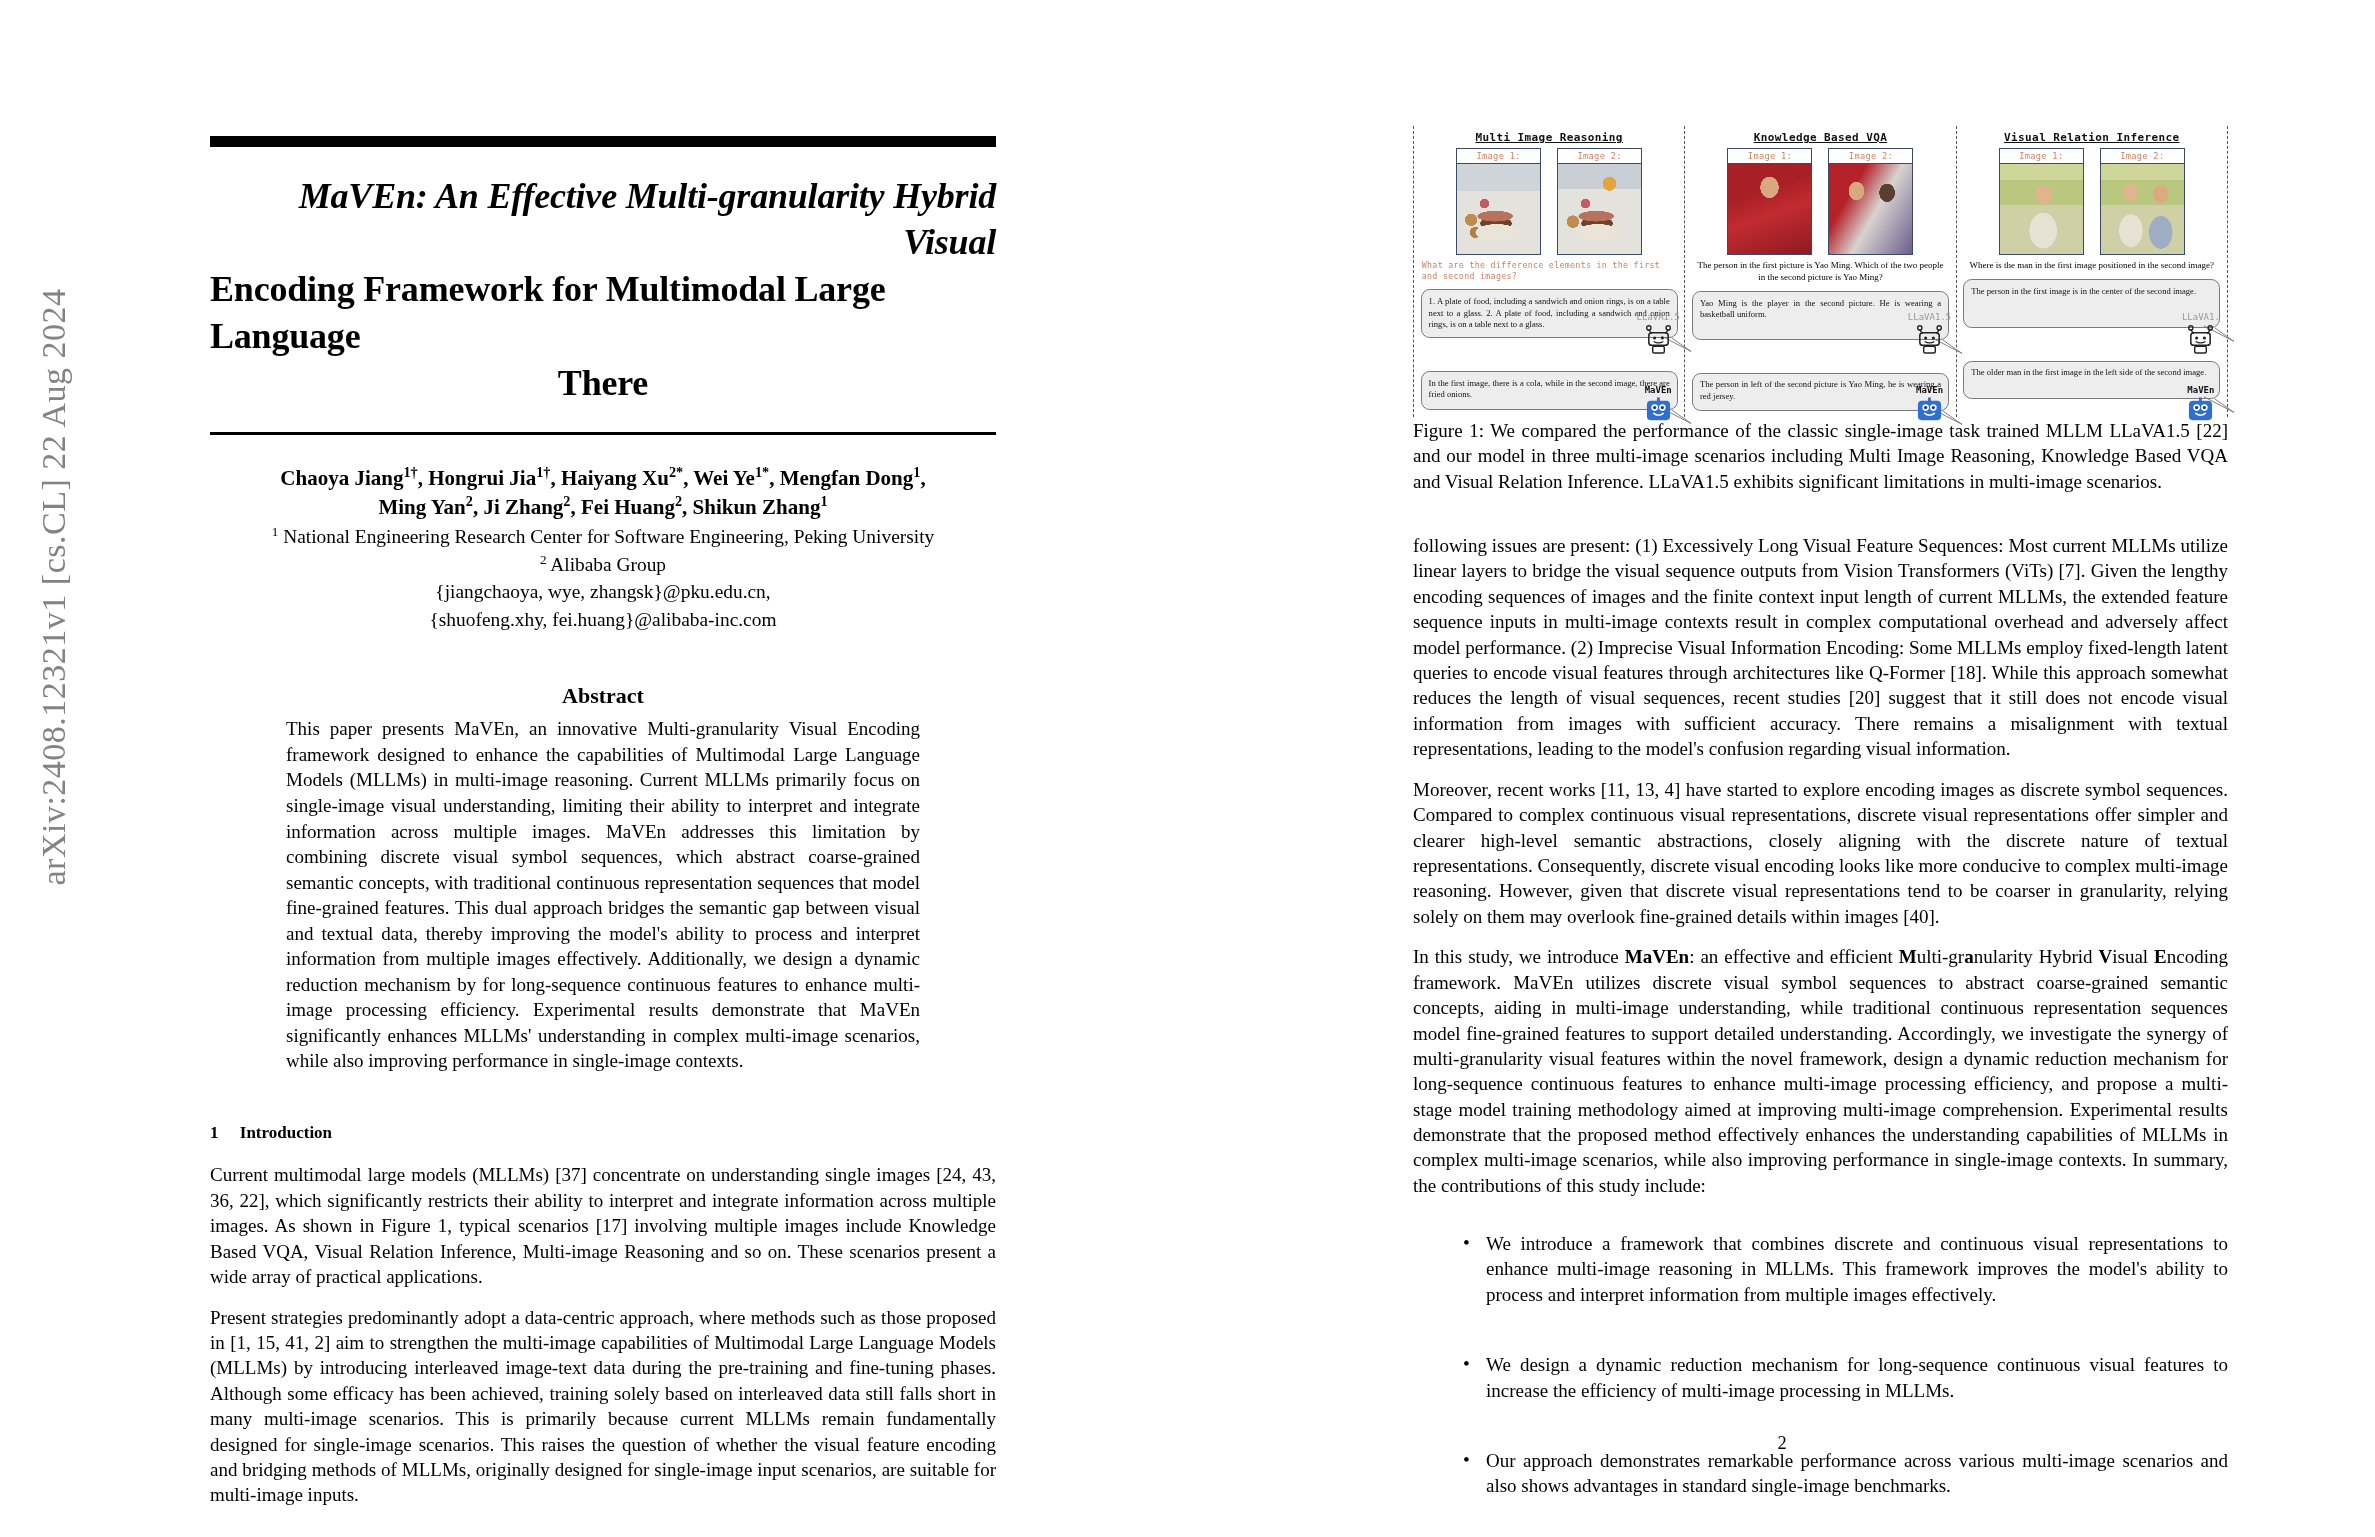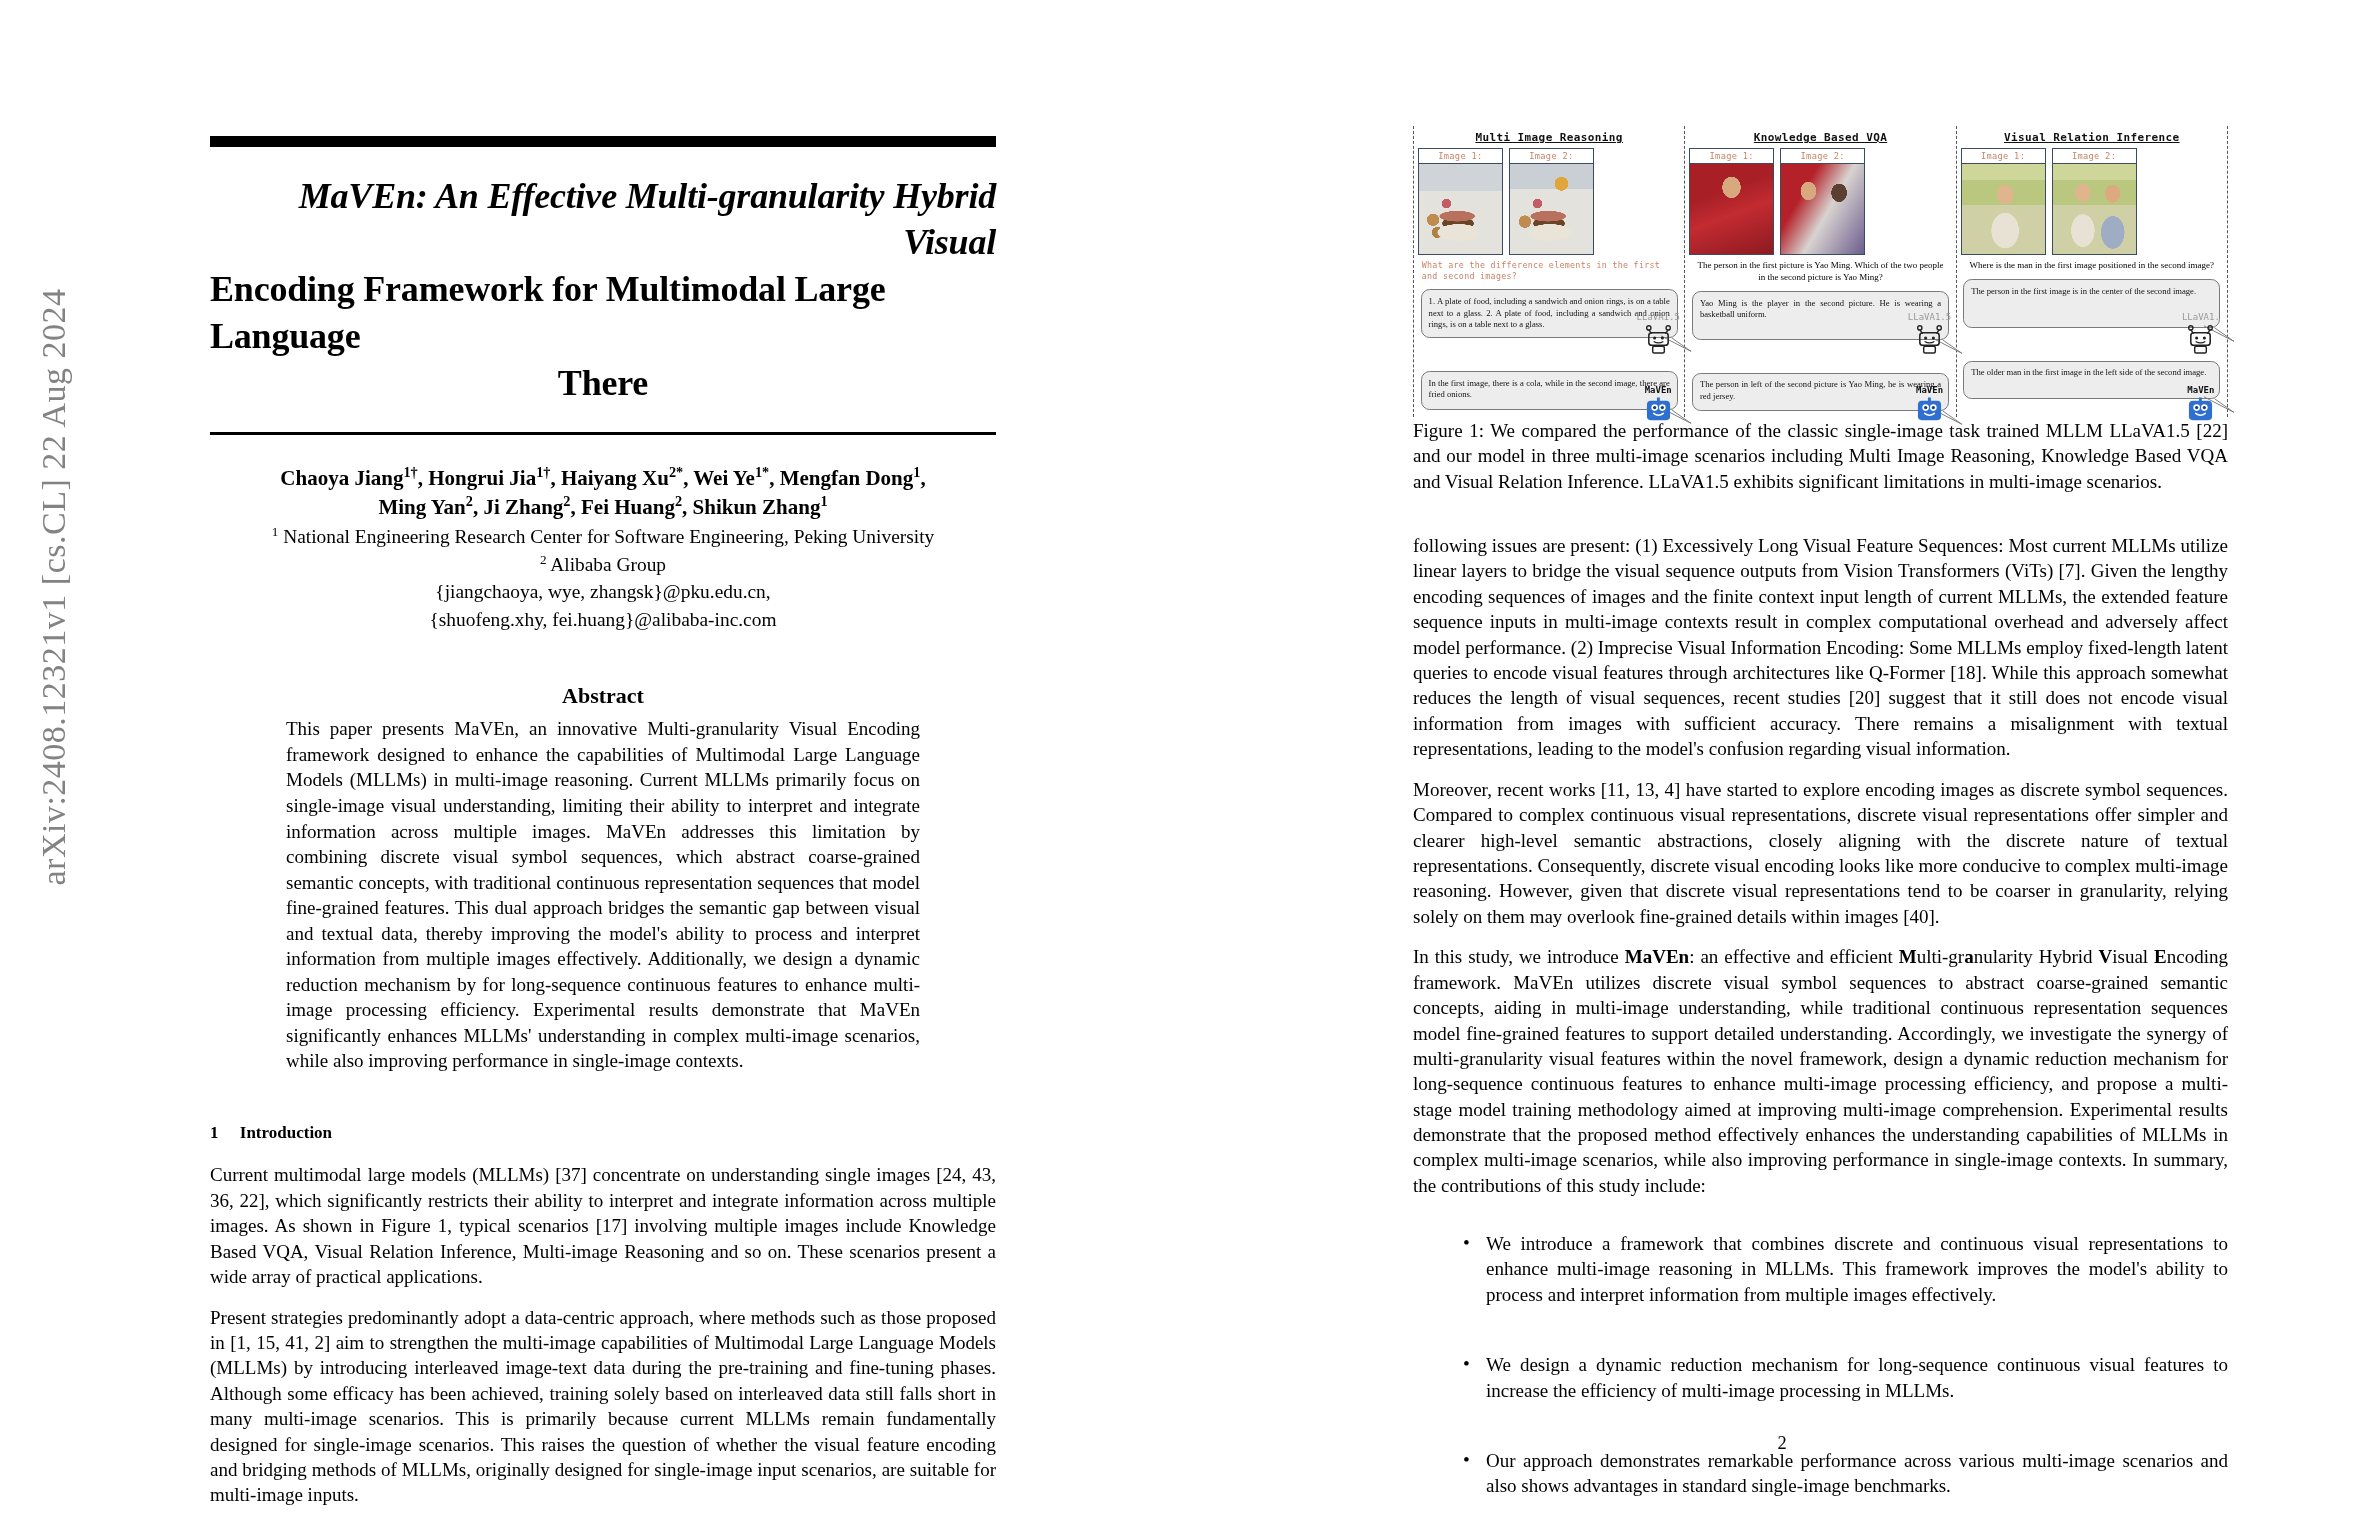--- a/index.html
+++ b/index.html
@@ -155,22 +155,22 @@
     font-family: "DejaVu Sans Mono", "Liberation Mono", monospace;
     font-size: 11px;
     font-weight: bold;
     letter-spacing: 0.4px;
     margin: 4.9px 0 3.9px 0;
     color: #111;
     text-decoration: underline;
   }
   .img-row {
     display: flex;
-    justify-content: flex-start;
-    gap: 6px;
+    justify-content: center;
+    gap: 16px;
   }
   .thumb {
     width: 85px;
     border: 1.2px solid #3d4a63;
     box-sizing: border-box;
     background: #fff;
   }
   .thumb-label {
     font-family: "DejaVu Sans Mono", "Liberation Mono", monospace;
     font-size: 8.7px;

